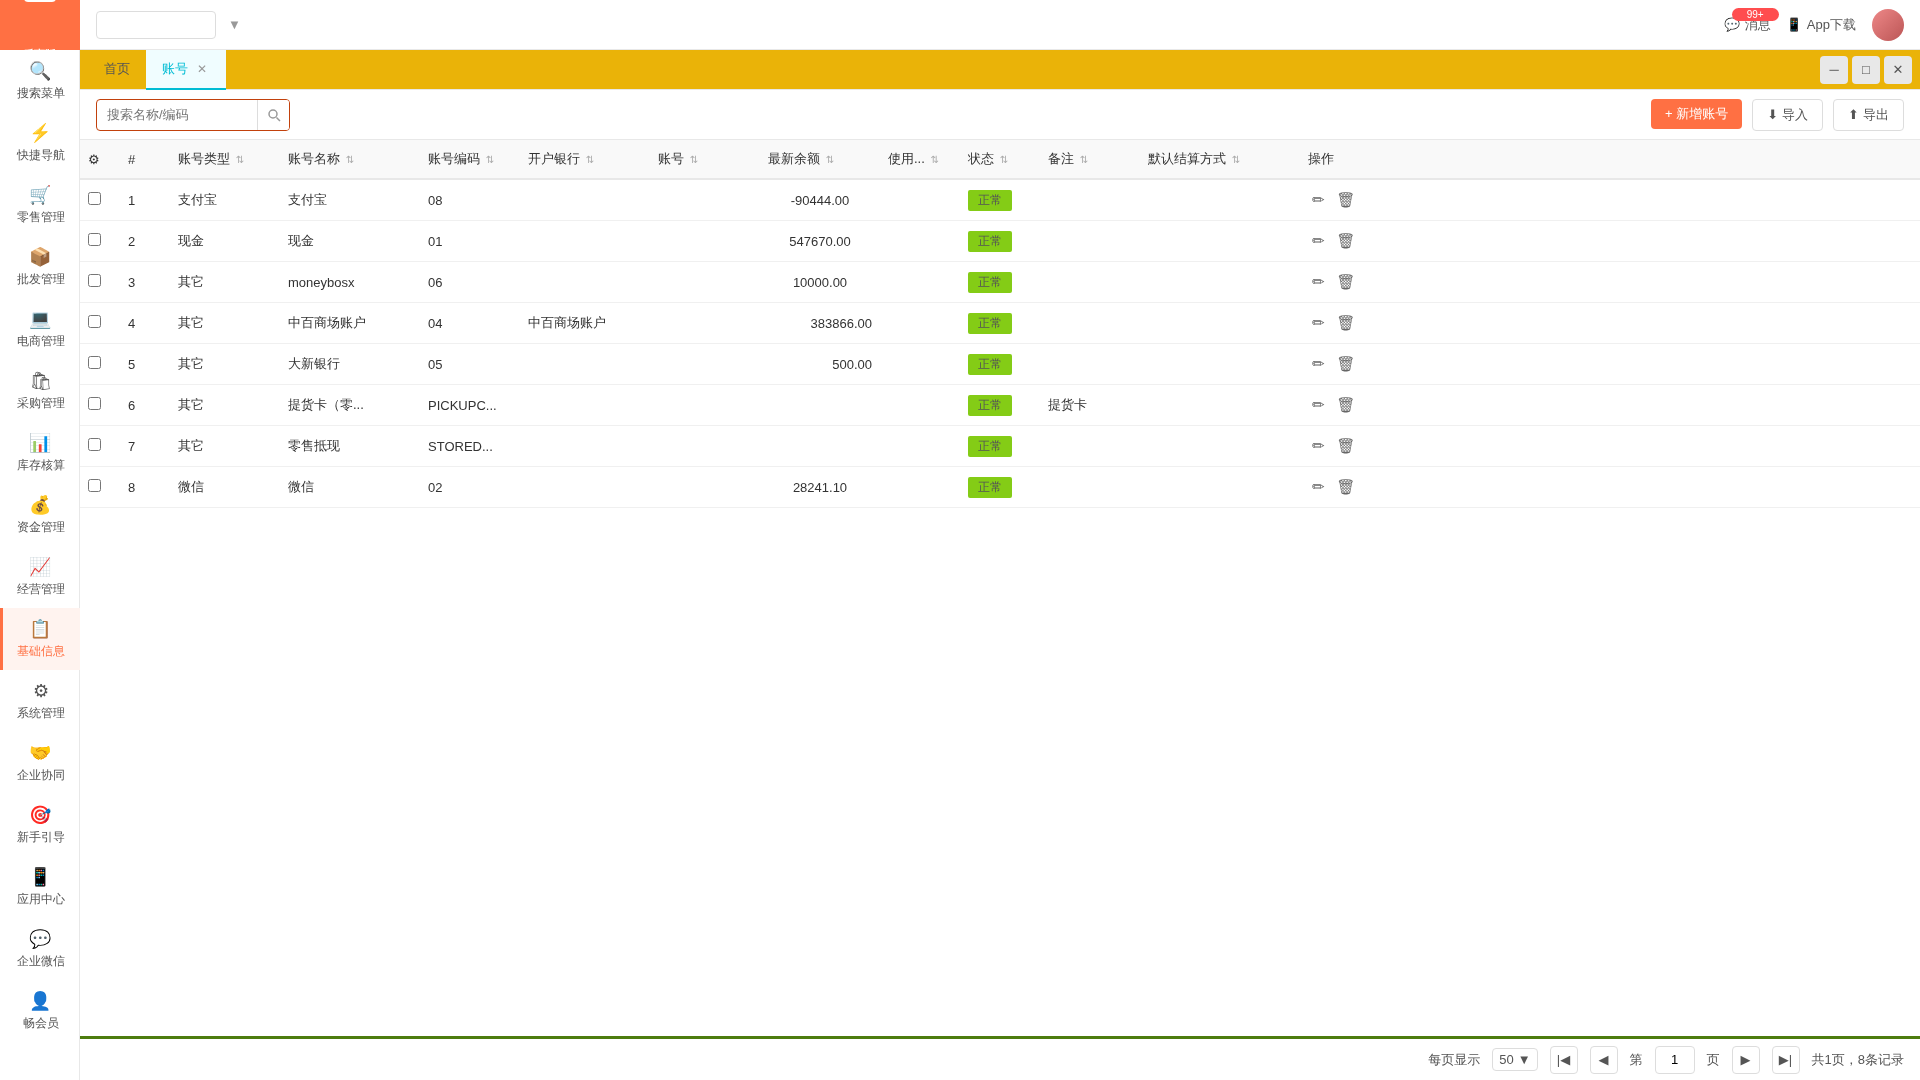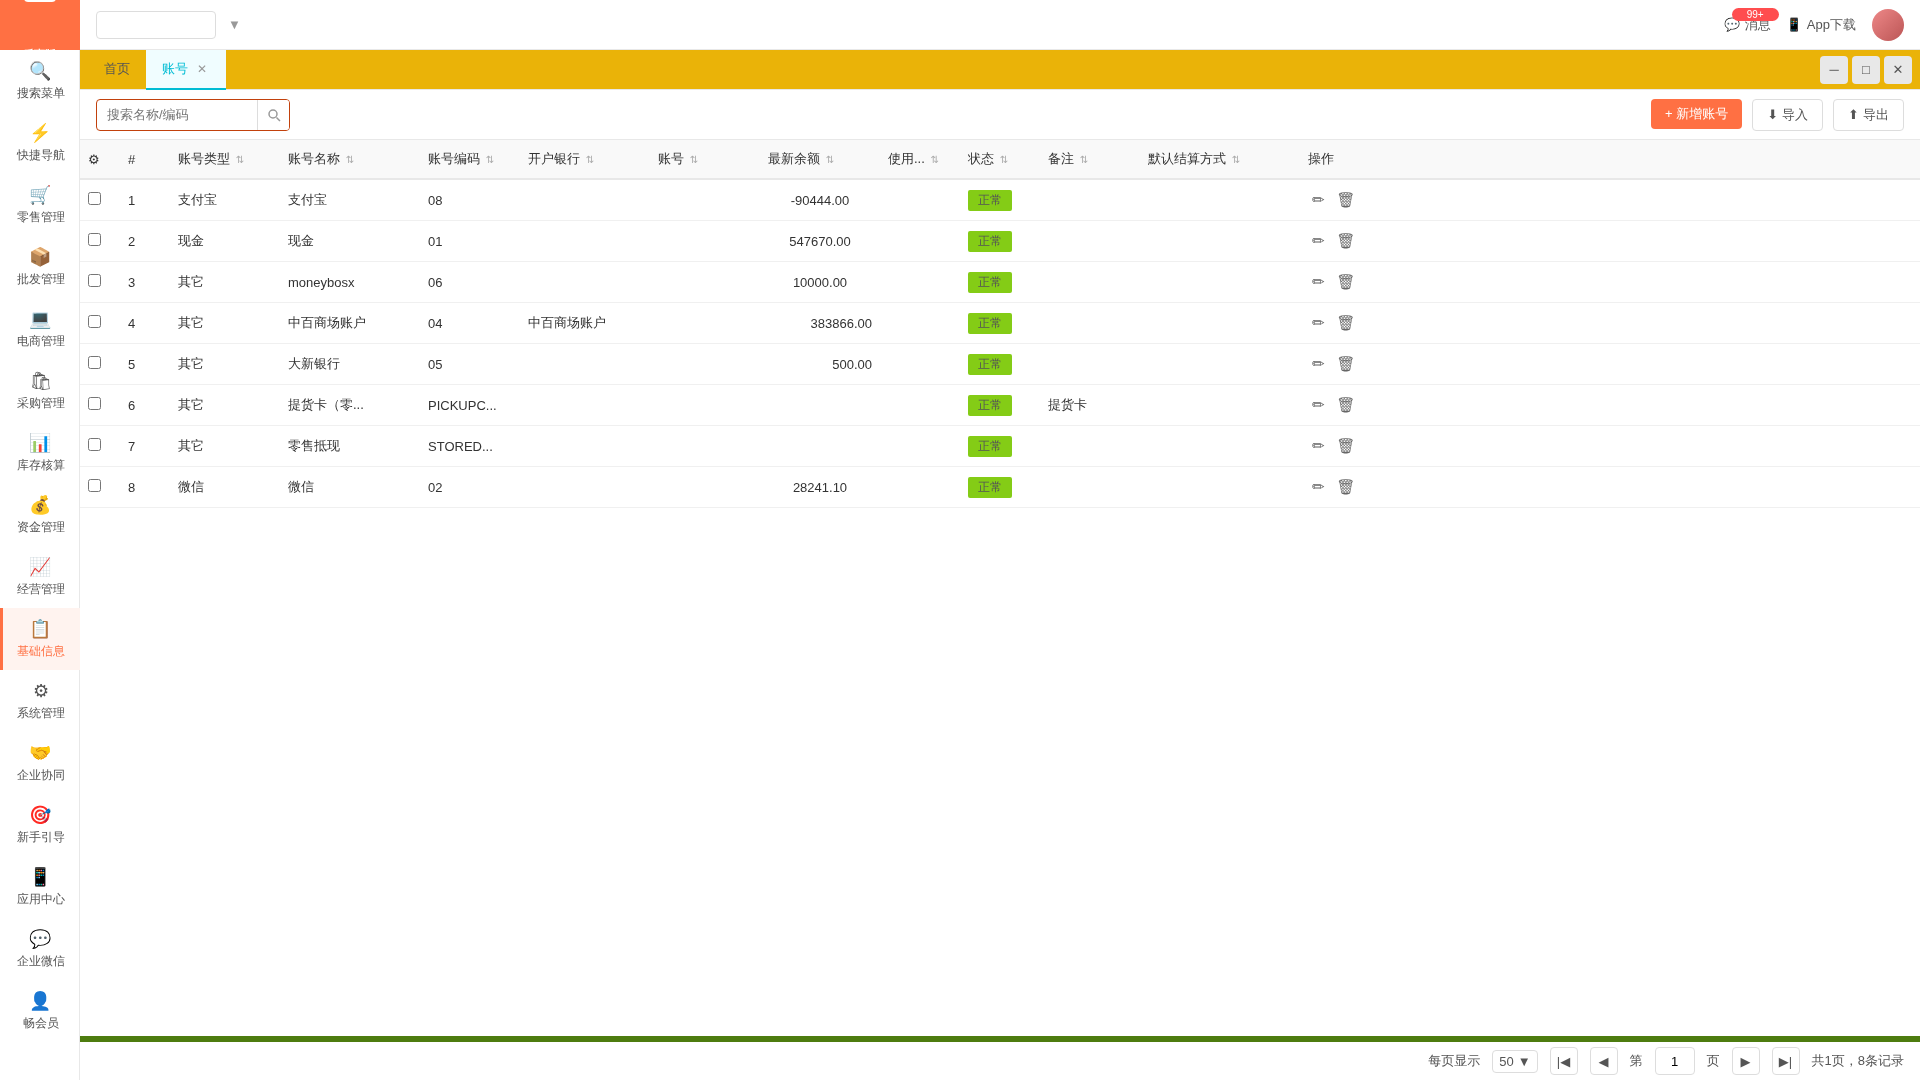--- a/index.html
+++ b/index.html
@@ -304,21 +304,21 @@
       cursor: pointer;
       color: #666;
       padding: 2px 4px;
       font-size: 15px;
     }
 
     
     .footer {
       height: 44px;
       background: #fff;
-      border-top: 6px solid #4d7c0f;
+      border-top: 3px solid #4d7c0f;
       display: flex;
       align-items: center;
       justify-content: flex-end;
       padding: 0 16px;
       gap: 12px;
       flex-shrink: 0;
       font-size: 13px;
       color: #555;
     }
     .footer-label { color: #555; }

